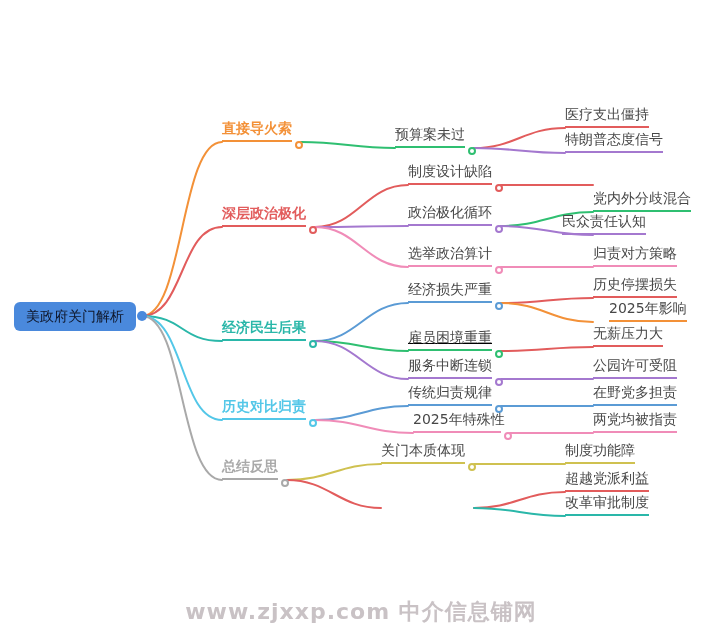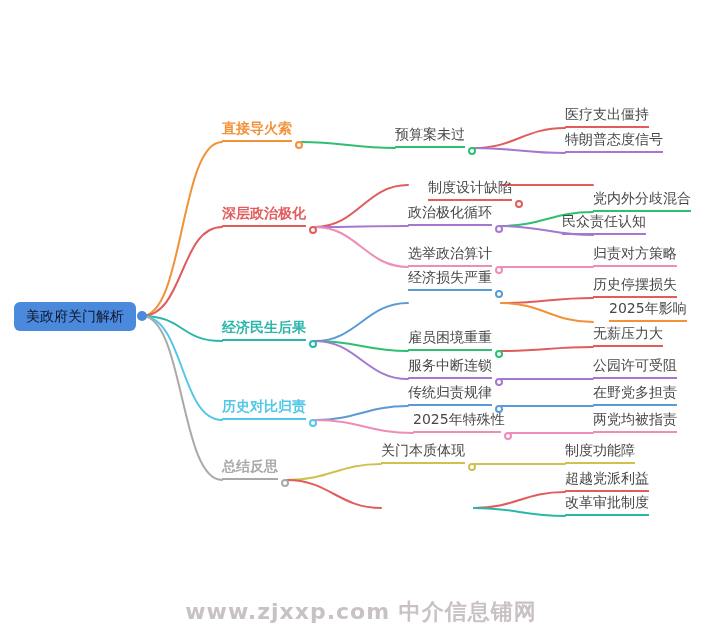--- a/index.html
+++ b/index.html
@@ -98,37 +98,37 @@
   </div>
   <div class="node l1" style="left: 222px; top: 458px; --c: #a9a9a9;">
     <span class="lbl" style="width:56px">总结反思</span>
     <span class="dot"></span>
   </div>
 
   <div class="node l2" style="left: 395px; top: 126px; --c: #2fbf71;">
     <span class="lbl" style="width:70px">预算案未过</span>
     <span class="dot"></span>
   </div>
-  <div class="node l2" style="left: 408px; top: 179px; margin-left: 20px; --c: #e25c5c;">
+  <div class="node l2" style="left: 408px; top: 163px; --c: #e25c5c;">
     <span class="lbl" style="width:84px">制度设计缺陷</span>
     <span class="dot"></span>
   </div>
   <div class="node l2" style="left: 408px; top: 204px; --c: #a478cf;">
     <span class="lbl" style="width:84px">政治极化循环</span>
     <span class="dot"></span>
   </div>
   <div class="node l2" style="left: 408px; top: 245px; --c: #f08cb8;">
     <span class="lbl" style="width:84px">选举政治算计</span>
     <span class="dot"></span>
   </div>
-  <div class="node l2" style="left: 408px; top: 269px; --c: #5b9bd5;">
+  <div class="node l2" style="left: 408px; top: 281px; --c: #5b9bd5;">
     <span class="lbl" style="width:84px">经济损失严重</span>
     <span class="dot"></span>
   </div>
-  <div class="node l2" style="left: 408px; top: 329px; --c: #2fbf71;">
+  <div class="node l2" style="left: 408px; top: 329px; text-decoration: underline; --c: #2fbf71;">
     <span class="lbl" style="width:84px">雇员困境重重</span>
     <span class="dot"></span>
   </div>
   <div class="node l2" style="left: 408px; top: 357px; --c: #a478cf;">
     <span class="lbl" style="width:84px">服务中断连锁</span>
     <span class="dot"></span>
   </div>
   <div class="node l2" style="left: 408px; top: 384px; --c: #5b9bd5;">
     <span class="lbl" style="width:84px">传统归责规律</span>
     <span class="dot"></span>

